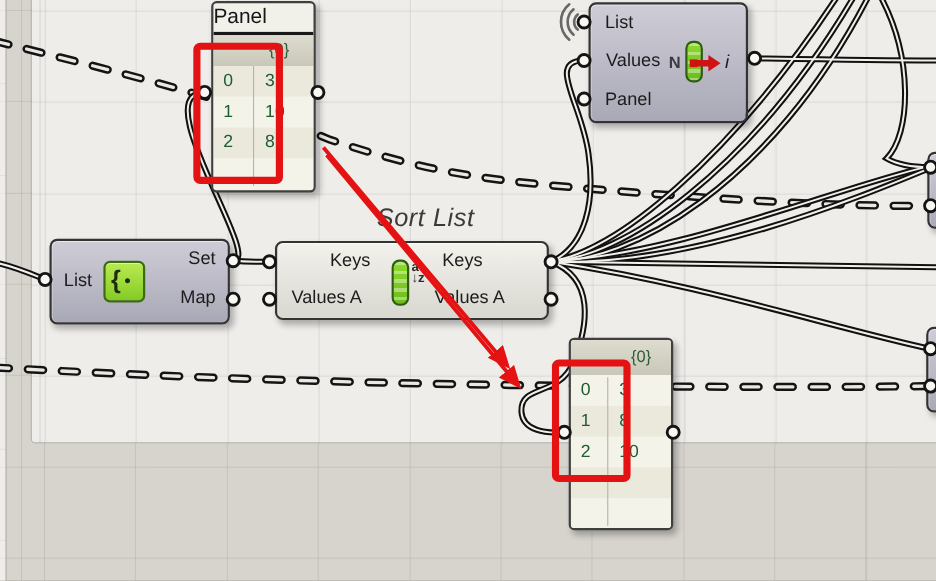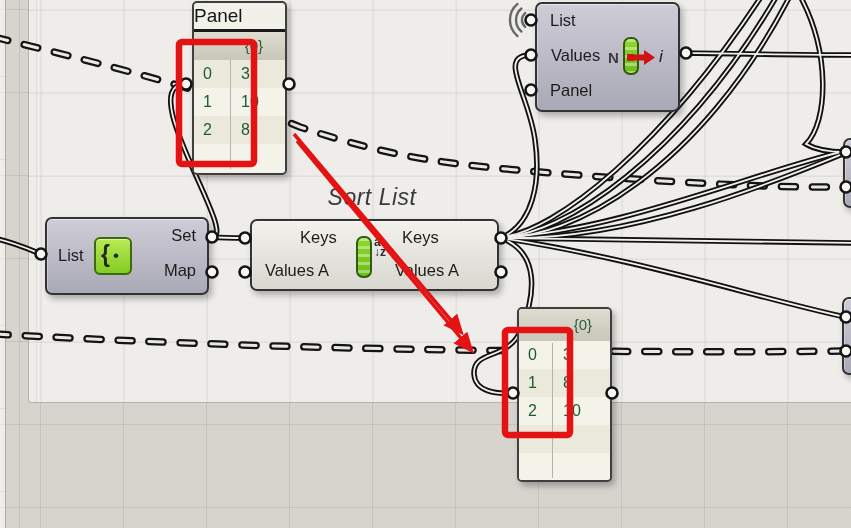--- a/index.html
+++ b/index.html
@@ -99,21 +99,21 @@
         <path d="M501,238 C630,242 777,181 845,153"></path>
         <path d="M501,238 C650,241 770,242 853,243"></path>
         <path d="M501,238 C640,259 757,298 845,317"></path>
         <path d="M501,238 C541,253 535,296 521,330 C508,361 473,349 474,374 C475,392 497,394 511,393"></path>
         <path d="M686,53 C745,54 800,55 853,55"></path>
         <path d="M799,-6 C831,52 828,122 806,144 C818,151 832,152 845,152"></path>
       </g>
     </g>
   </svg>
 
-  <div class="group-label" style="left:287px;top:184px;width:170px;">Sort List</div>
+  <div class="group-label" style="left:302px;top:184px;width:170px;">Sort List</div>
 
   <div class="panel" style="left:192px;top:1px;width:91px;height:170px;">
     <div class="ptitle">Panel</div>
     <div class="pband" style="height:28px;line-height:28px;">{0}</div>
     <div class="prow rowA" style="height:28px;">
       <span class="ci">0</span>
       <span class="cv">3</span>
       </div>
     <div class="prow rowB" style="height:28px;">
       <span class="ci">1</span>

